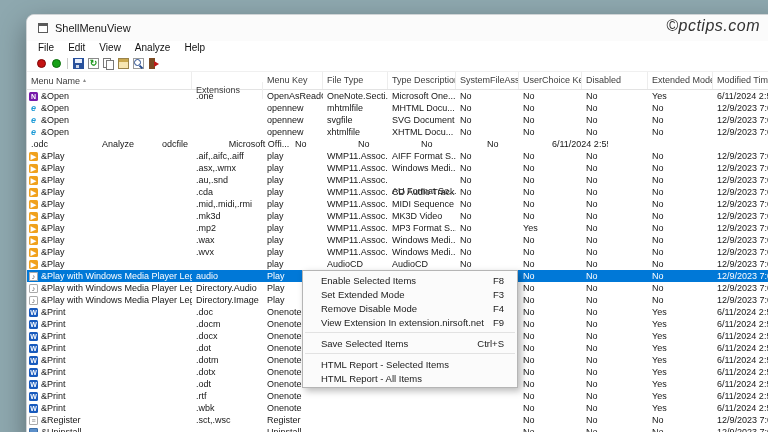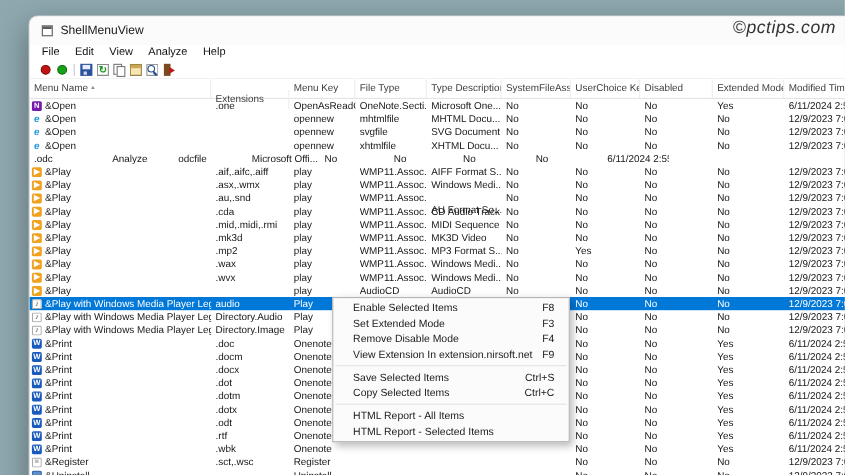--- a/index.html
+++ b/index.html
@@ -574,27 +574,23 @@
       </div>
       <div class="mi">
         <span class="lb">View Extension In extension.nirsoft.net</span>
         <span class="sc">F9</span>
       </div>
       <div class="msep"></div>
       <div class="mi">
         <span class="lb">Save Selected Items</span>
         <span class="sc">Ctrl+S</span>
       </div>
-      <div class="mi">
-        <span class="lb">Copy Selected Items</span>
-        <span class="sc">Ctrl+C</span>
-      </div>
       <div class="msep"></div>
+      <div class="mi">
+        <span class="lb">HTML Report - Selected Items</span>
+        <span class="sc"></span>
+      </div>
       <div class="mi">
         <span class="lb">HTML Report - All Items</span>
         <span class="sc"></span>
       </div>
-      <div class="mi">
-        <span class="lb">HTML Report - Selected Items</span>
-        <span class="sc"></span>
-      </div>
     </div>
 </div>
 
 </body></html>

